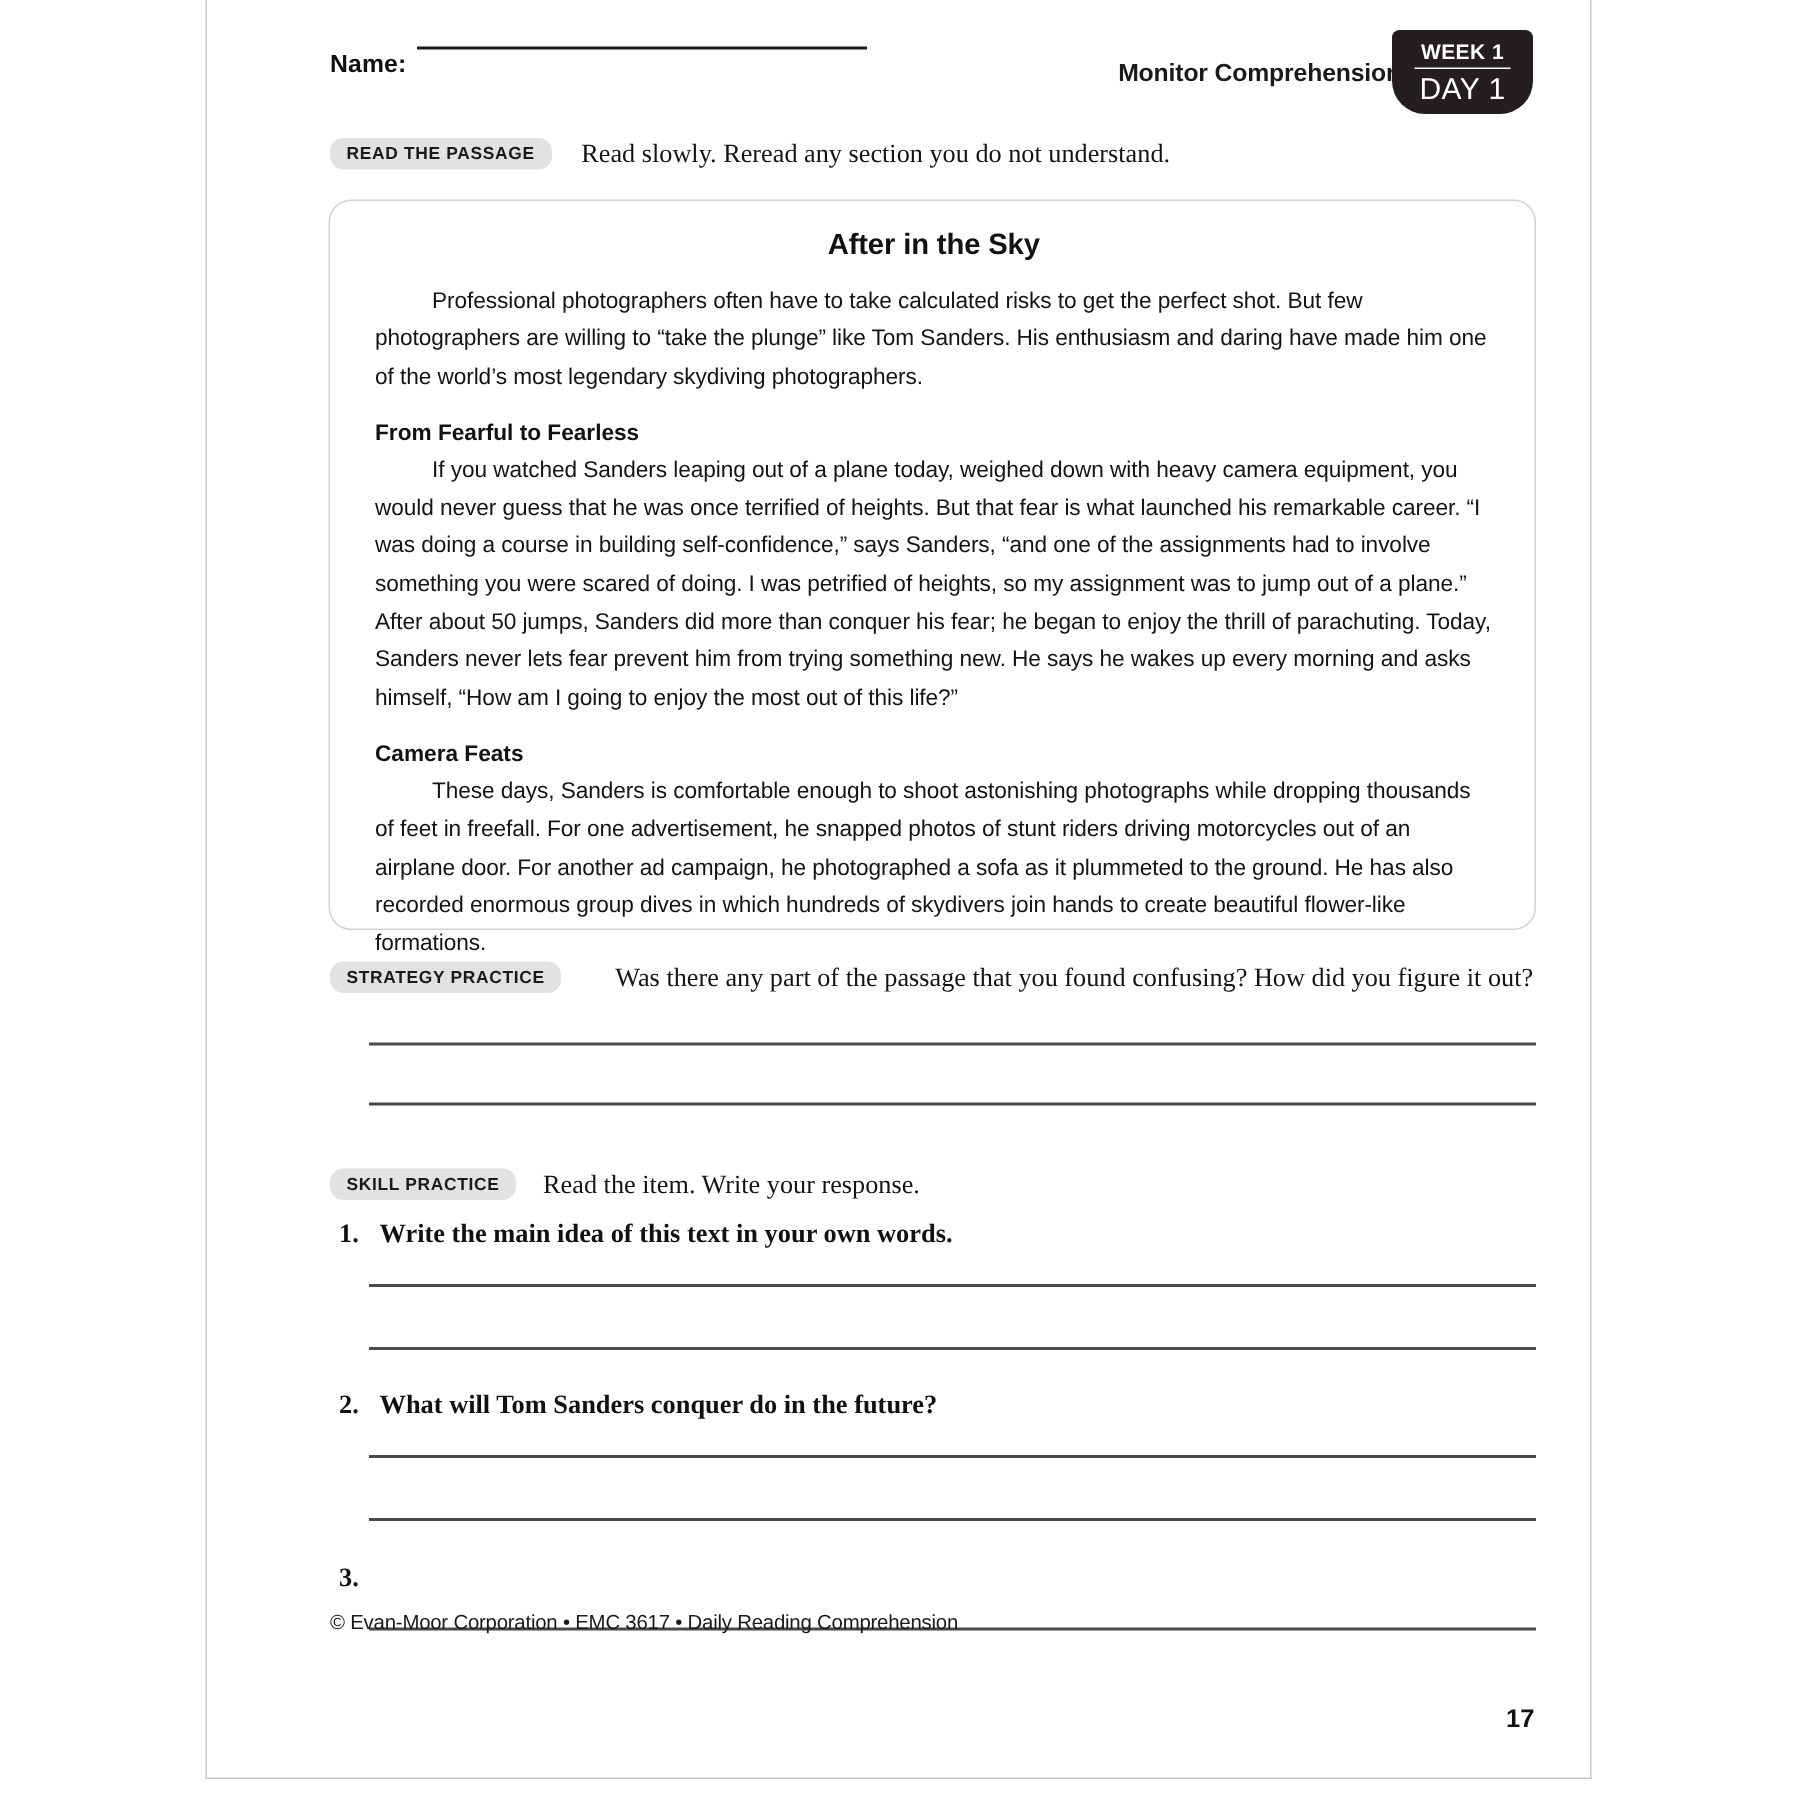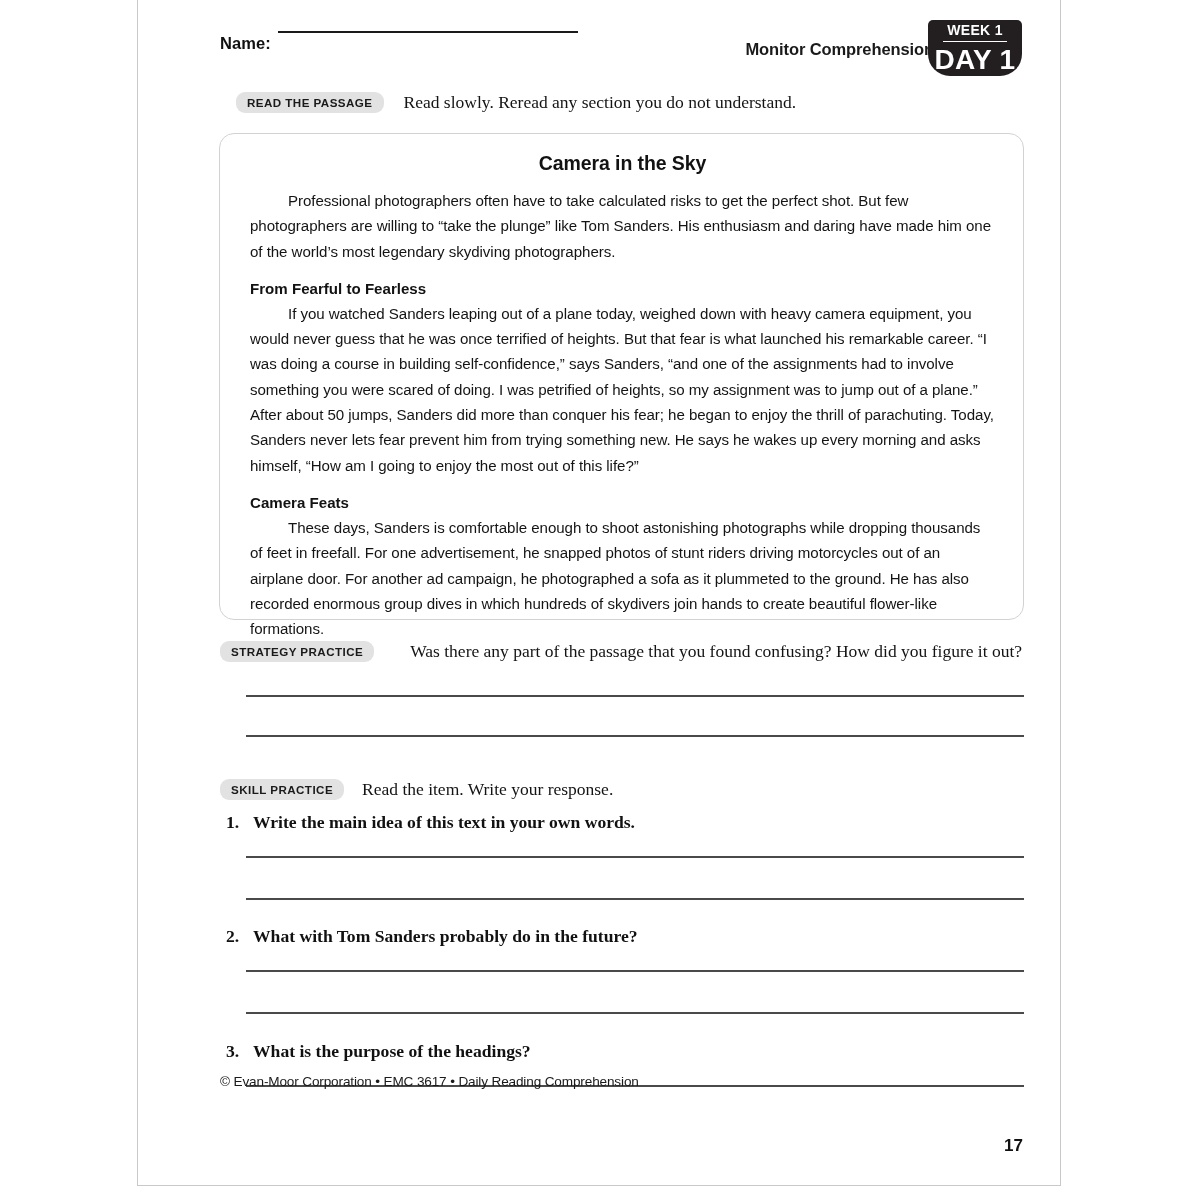--- a/index.html
+++ b/index.html
@@ -95,22 +95,22 @@
     line-height: 1;
     padding-bottom: 4px;
   }
   .wd-divider {
     width: 64px;
     height: 1.5px;
     background: #ffffff;
   }
   .week-day-badge .dy {
     color: #ffffff;
-    font-size: 28px;
-    font-weight: bold;
+    font-size: 20px;
+    font-weight: normal;
     letter-spacing: 0.3px;
     line-height: 1;
     padding-top: 4px;
   }
 
   
   .pill {
     display: inline-block;
     background: #e2e2e2;
     border-radius: 9px;
@@ -126,21 +126,21 @@
   .directive {
     font-family: "Liberation Serif", serif;
     font-size: 17.5px;
     color: #141414;
     vertical-align: middle;
     white-space: nowrap;
   }
 
   .read-row {
     position: absolute;
-    left: 98px;
+    left: 82px;
     top: 94px;
     display: flex;
     align-items: flex-start;
     gap: 20px;
   }
 
   
   .passage-box {
     position: absolute;
     left: 81px;
@@ -255,21 +255,21 @@
         <span class="wd-divider"></span>
         <span class="dy">DAY 1</span>
       </div>
 
       <div class="read-row">
         <span class="pill">READ THE PASSAGE</span>
         <span class="directive">Read slowly. Reread any section you do not understand.</span>
       </div>
 
       <div class="passage-box">
-        <div class="passage-title">Camera in the Sky</div>
+        <div class="passage-title">After in the Sky</div>
         <div class="passage">
           <p>Professional photographers often have to take calculated risks to get the perfect shot. But few photographers are willing to “take the plunge” like Tom Sanders. His enthusiasm and daring have made him one of the world’s most legendary skydiving photographers.</p>
           <h4>From Fearful to Fearless</h4>
           <p>If you watched Sanders leaping out of a plane today, weighed down with heavy camera equipment, you would never guess that he was once terrified of heights. But that fear is what launched his remarkable career. “I was doing a course in building self-confidence,” says Sanders, “and one of the assignments had to involve something you were scared of doing. I was petrified of heights, so my assignment was to jump out of a plane.” After about 50 jumps, Sanders did more than conquer his fear; he began to enjoy the thrill of parachuting. Today, Sanders never lets fear prevent him from trying something new. He says he wakes up every morning and asks himself, “How am I going to enjoy the most out of this life?”</p>
           <h4>Camera Feats</h4>
           <p>These days, Sanders is comfortable enough to shoot astonishing photographs while dropping thousands of feet in freefall. For one advertisement, he snapped photos of stunt riders driving motorcycles out of an airplane door. For another ad campaign, he photographed a sofa as it plummeted to the ground. He has also recorded enormous group dives in which hundreds of skydivers join hands to create beautiful flower-like formations.</p>
         </div>
       </div>
 
       <div class="strategy-row">
@@ -286,28 +286,27 @@
 
       <div class="question" style="top:814px">
         <span class="q-num">1.</span>
         <span>Write the main idea of this text in your own words.</span>
       </div>
       <div class="rule" style="top:858px"></div>
       <div class="rule" style="top:900px"></div>
 
       <div class="question" style="top:928px">
         <span class="q-num">2.</span>
-        <span>What with Tom Sanders probably do in the future?</span>
+        <span>What will Tom Sanders conquer do in the future?</span>
       </div>
       <div class="rule" style="top:972px"></div>
       <div class="rule" style="top:1014px"></div>
 
       <div class="question" style="top:1043px">
         <span class="q-num">3.</span>
-        <span>What is the purpose of the headings?</span>
       </div>
       <div class="rule" style="top:1087px"></div>
 
       <div class="footer-text">© Evan-Moor Corporation • EMC 3617 • Daily Reading Comprehension</div>
       <div class="footer-page">17</div>
 
     </div>
   </div>
 </div>
 

